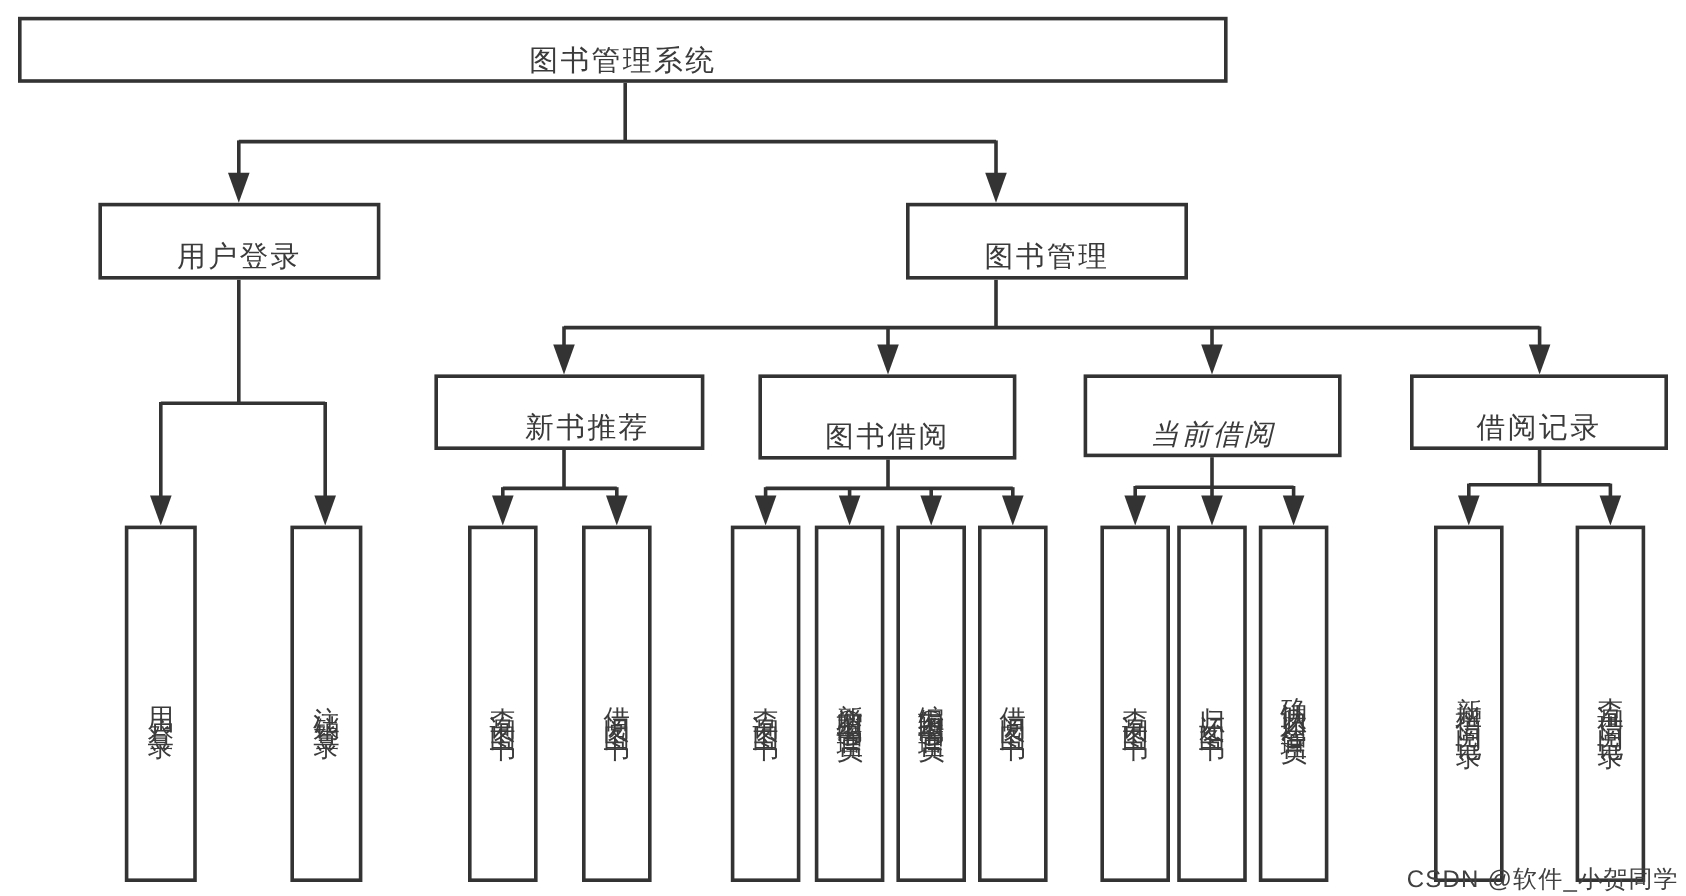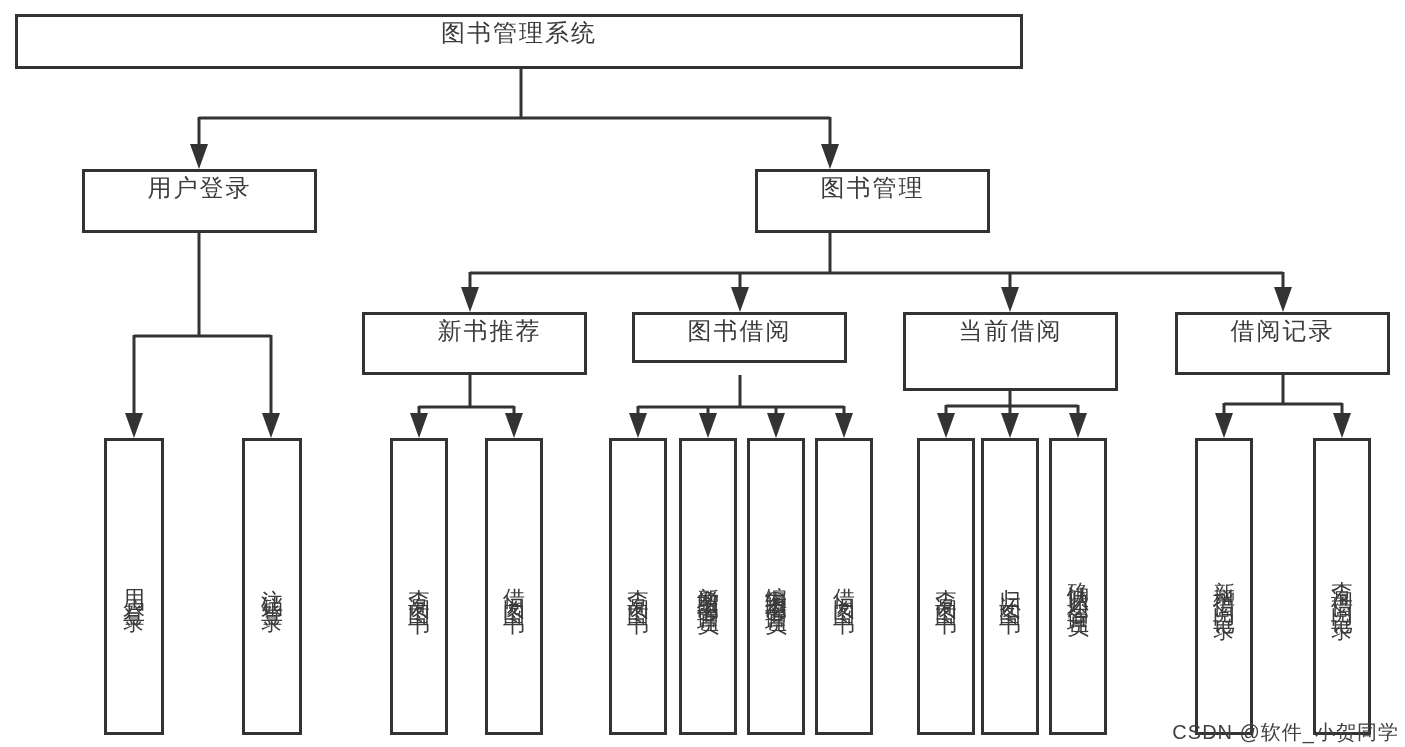--- a/index.html
+++ b/index.html
@@ -20,21 +20,21 @@
     left: 0; top: 0;
     width: 1405px; height: 747px;
     z-index: 0;
   }
   .node {
     position: absolute;
     box-sizing: border-box;
     border: 3px solid #333333;
     background: #ffffff;
     display: flex;
-    align-items: flex-start;
+    align-items: flex-end;
     justify-content: center;
     z-index: 1;
   }
   .hlabel {
     font-size: 24px;
     letter-spacing: 2px;
     color: #3b3b3b;
     white-space: nowrap;
   }
   .vnode {
@@ -146,24 +146,24 @@
   <div class="node" style="left:82px; top:169px; width:235px; height:64px;">
     <span class="hlabel">用户登录</span>
   </div>
   <div class="node" style="left:712px; top:169px; width:235px; height:64px;margin-left:43px;">
     <span class="hlabel">图书管理</span>
   </div>
 
   <div class="node" style="left:362px; top:312px; width:225px; height:63px;padding-left:30px;">
     <span class="hlabel">新书推荐</span>
   </div>
-  <div class="node" style="left:632px; top:312px; width:215px; height:51px;">
+  <div class="node" style="left:632px; top:312px; width:215px; height:71px;">
     <span class="hlabel">图书借阅</span>
   </div>
-  <div class="node" style="left:903px; top:312px; width:215px; height:79px;">
+  <div class="node" style="left:903px; top:312px; width:215px; height:69px;font-style:italic;">
     <span class="hlabel">当前借阅</span>
   </div>
   <div class="node" style="left:1175px; top:312px; width:215px; height:63px;">
     <span class="hlabel">借阅记录</span>
   </div>
 
   <div class="vnode" style="left:104px; width:60px;">
     <span class="vlabel">用户登录</span>
   </div>
   <div class="vnode" style="left:242px; width:60px;">

